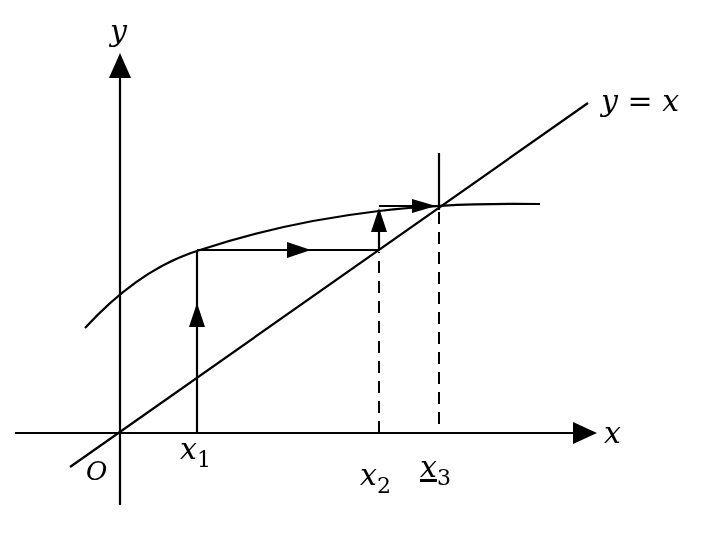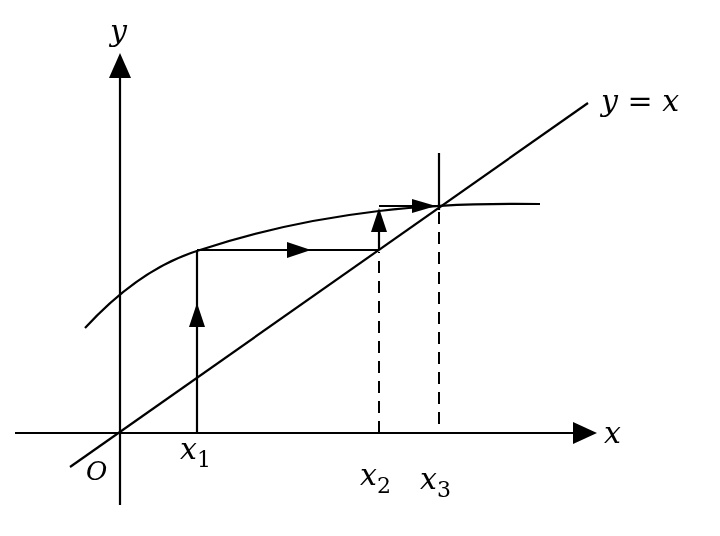--- a/index.html
+++ b/index.html
@@ -69,16 +69,16 @@
     <span>x</span>
   </div>
 
 
   <div class="lbl" style="left:180px; top:434px;">
     <span>x</span><span class="sub">1</span>
   </div>
   <div class="lbl" style="left:360px; top:460px;">
     <span>x</span><span class="sub">2</span>
   </div>
-  <div class="lbl" style="left:420px; top:464px;">
+  <div class="lbl" style="left:420px; top:452px;text-decoration:underline;">
     <span>x</span><span class="sub">3</span>
   </div>
 </div>
 
 </body></html>

